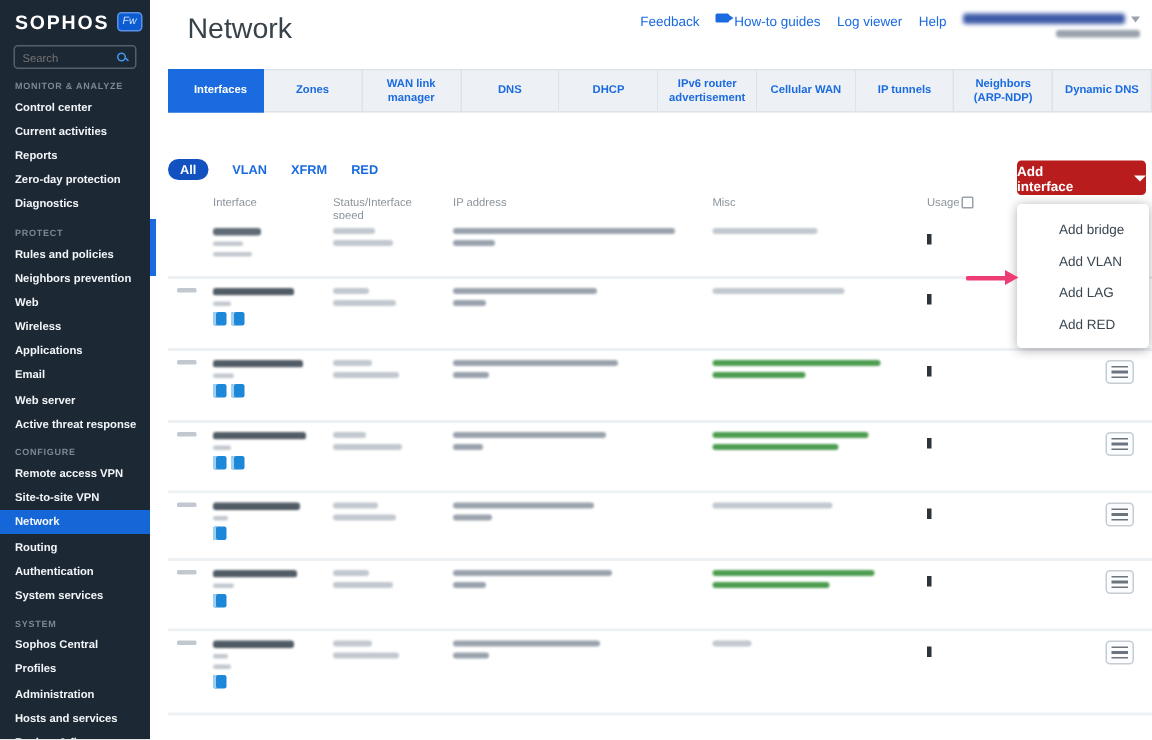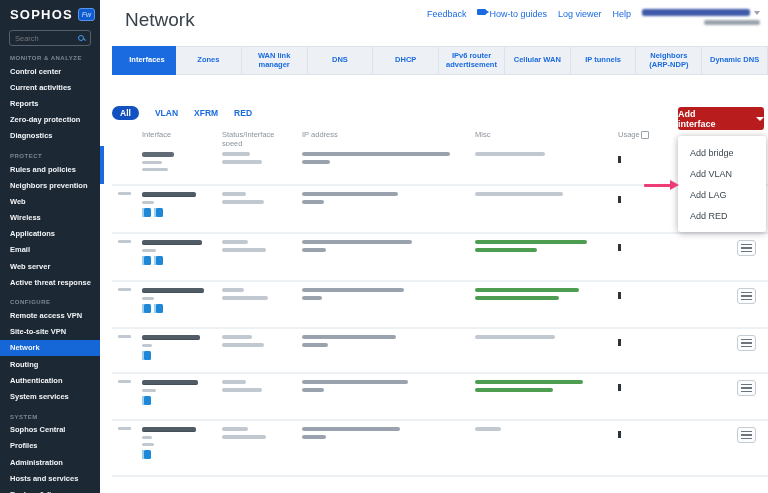--- a/index.html
+++ b/index.html
@@ -57,21 +57,21 @@
   .filters { margin:30px 0 0 12px; display:flex; gap:16px; align-items:center; height:15px; }
   .chip { font-size:8.5px; font-weight:700; color:#1b6be0; cursor:pointer; }
   .chip.active { background:#1152c0; color:#fff; border-radius:9px; padding:2px 8px; }
 
   
   .add-btn { position:absolute; left:678px; top:107px; width:86px; height:23px; background:#b91c1c; border-radius:3px;
     color:#fff; font-size:9px; font-weight:700; display:flex; align-items:center; justify-content:center; gap:25px;
     cursor:pointer; z-index:40; }
   .add-btn .caret { border-top-color:#fff; }
   .menu { position:absolute; left:678px; top:136px; width:88px; background:#fff; border-radius:3px;
-    box-shadow:0 1px 7px rgba(0,0,0,.32); padding:6px 0; z-index:40; }
+    box-shadow:0 1px 7px rgba(0,0,0,.32); padding:6px 16px; z-index:40; }
   .menu-item { font-size:9px; color:#3a4650; padding:5.5px 0 5.5px 12px; cursor:pointer; }
   .annotation-arrow { position:absolute; left:644px; top:180px; width:36px; height:11px; z-index:41; }
   .annotation-arrow .shaft { position:absolute; left:0; top:4px; width:27px; height:2.6px; background:#ee3d75; border-radius:1px; }
   .annotation-arrow .head { position:absolute; left:26px; top:0; width:0; height:0;
     border-left:9px solid #ee3d75; border-top:5.5px solid transparent; border-bottom:5.5px solid transparent; }
 
   
   .table { margin-left:12px; }
   .thead { display:flex; color:#8b949c; font-size:7.5px; padding-top:10px; height:26px; line-height:1.25; }
   .c-icon { width:30px; flex:none; padding:6px 0 0 6px; }

